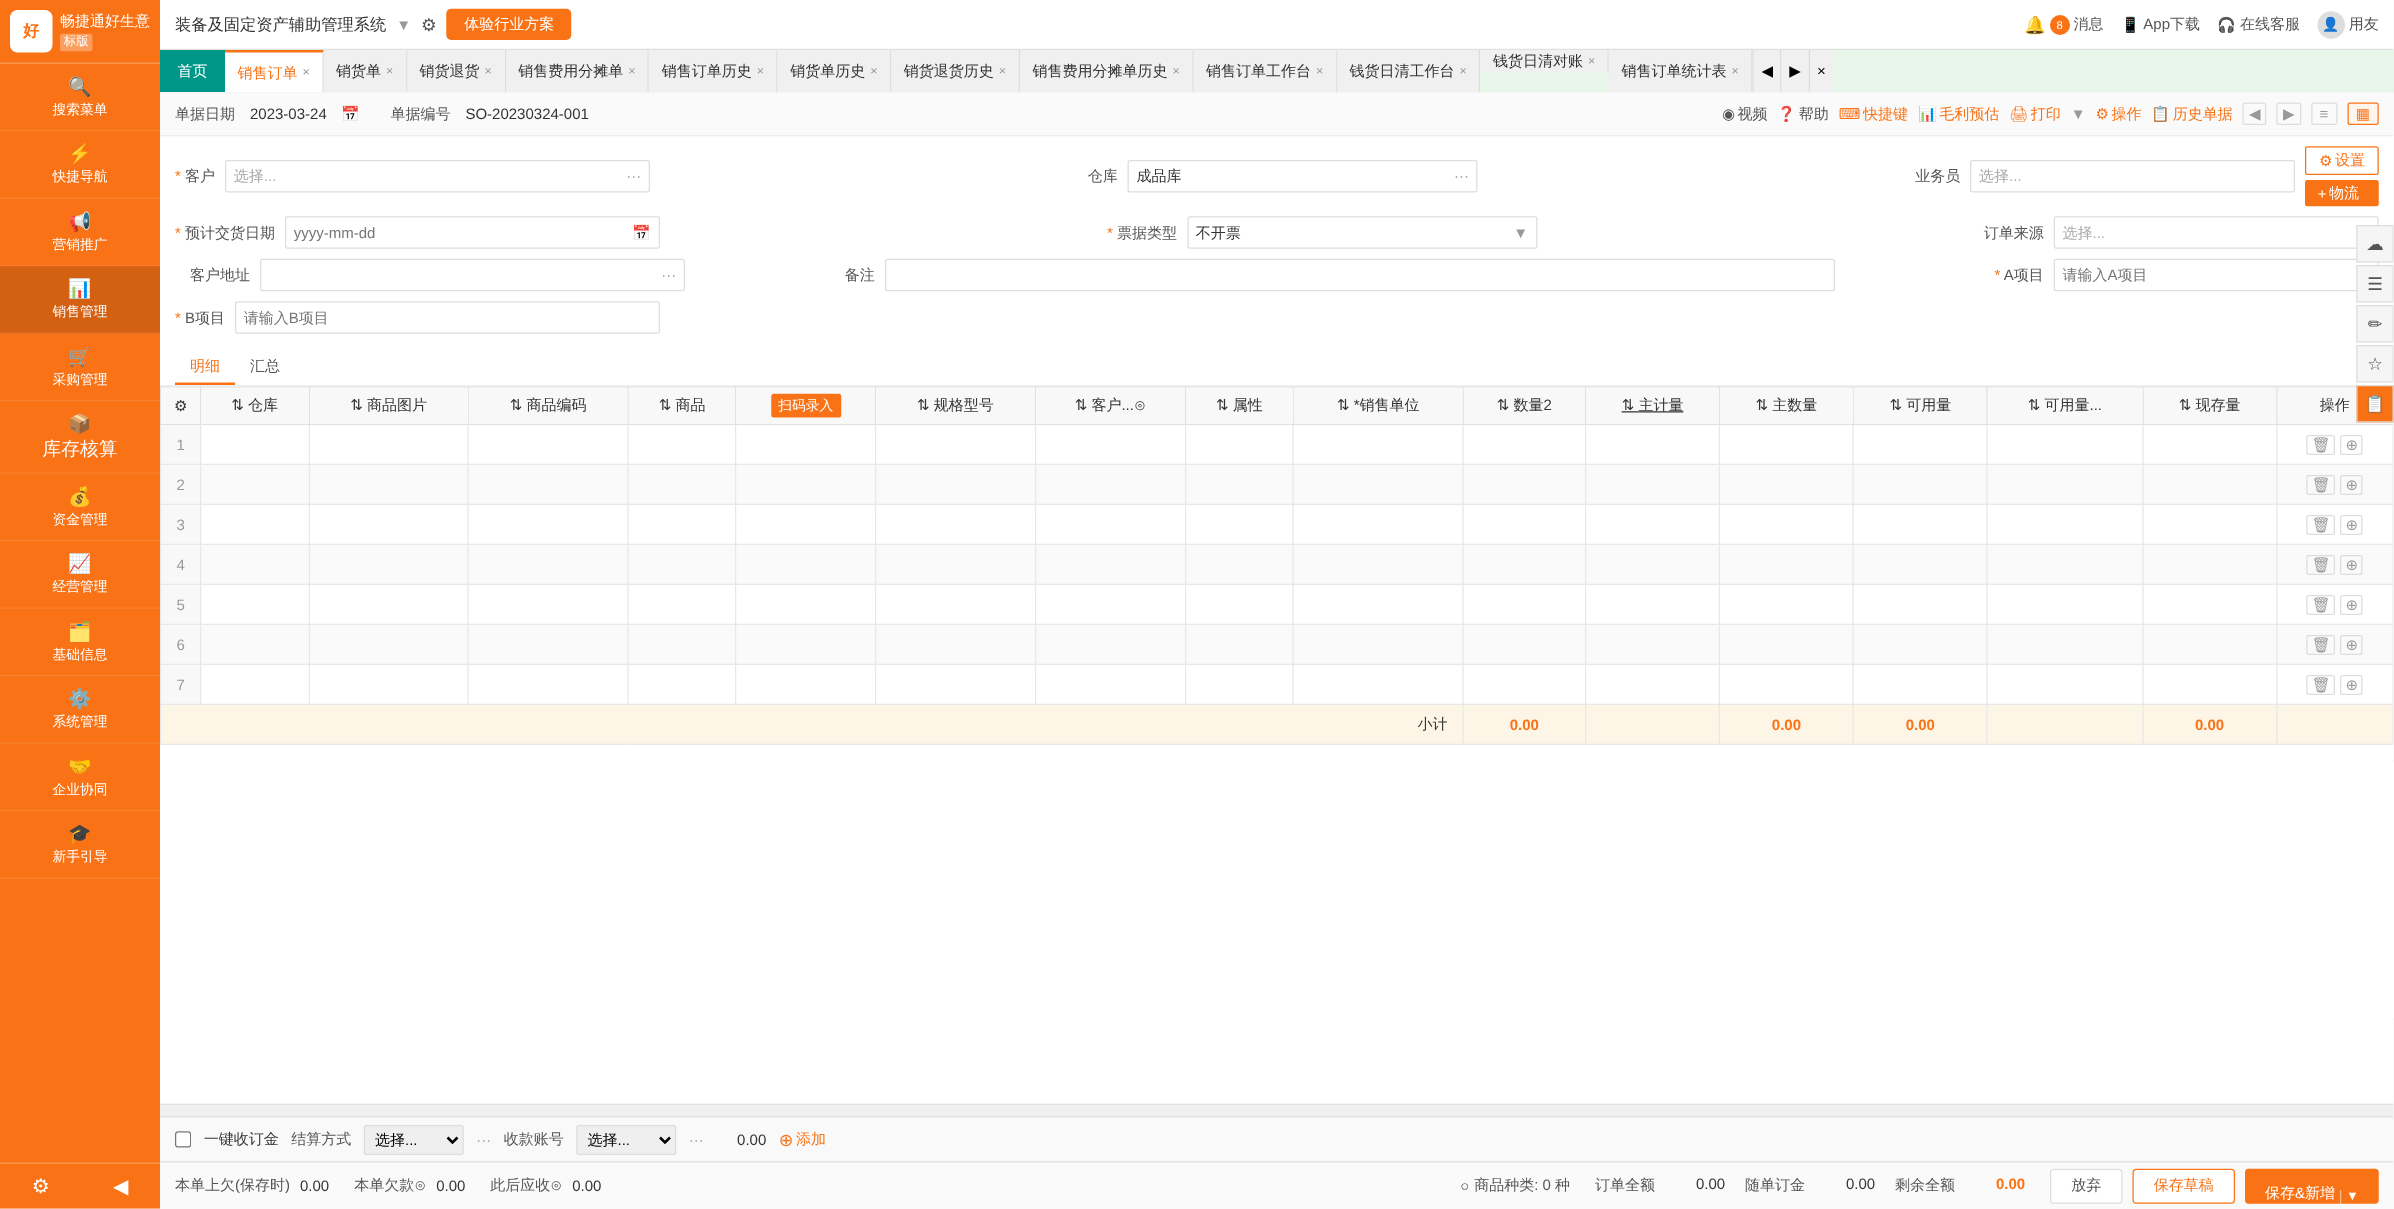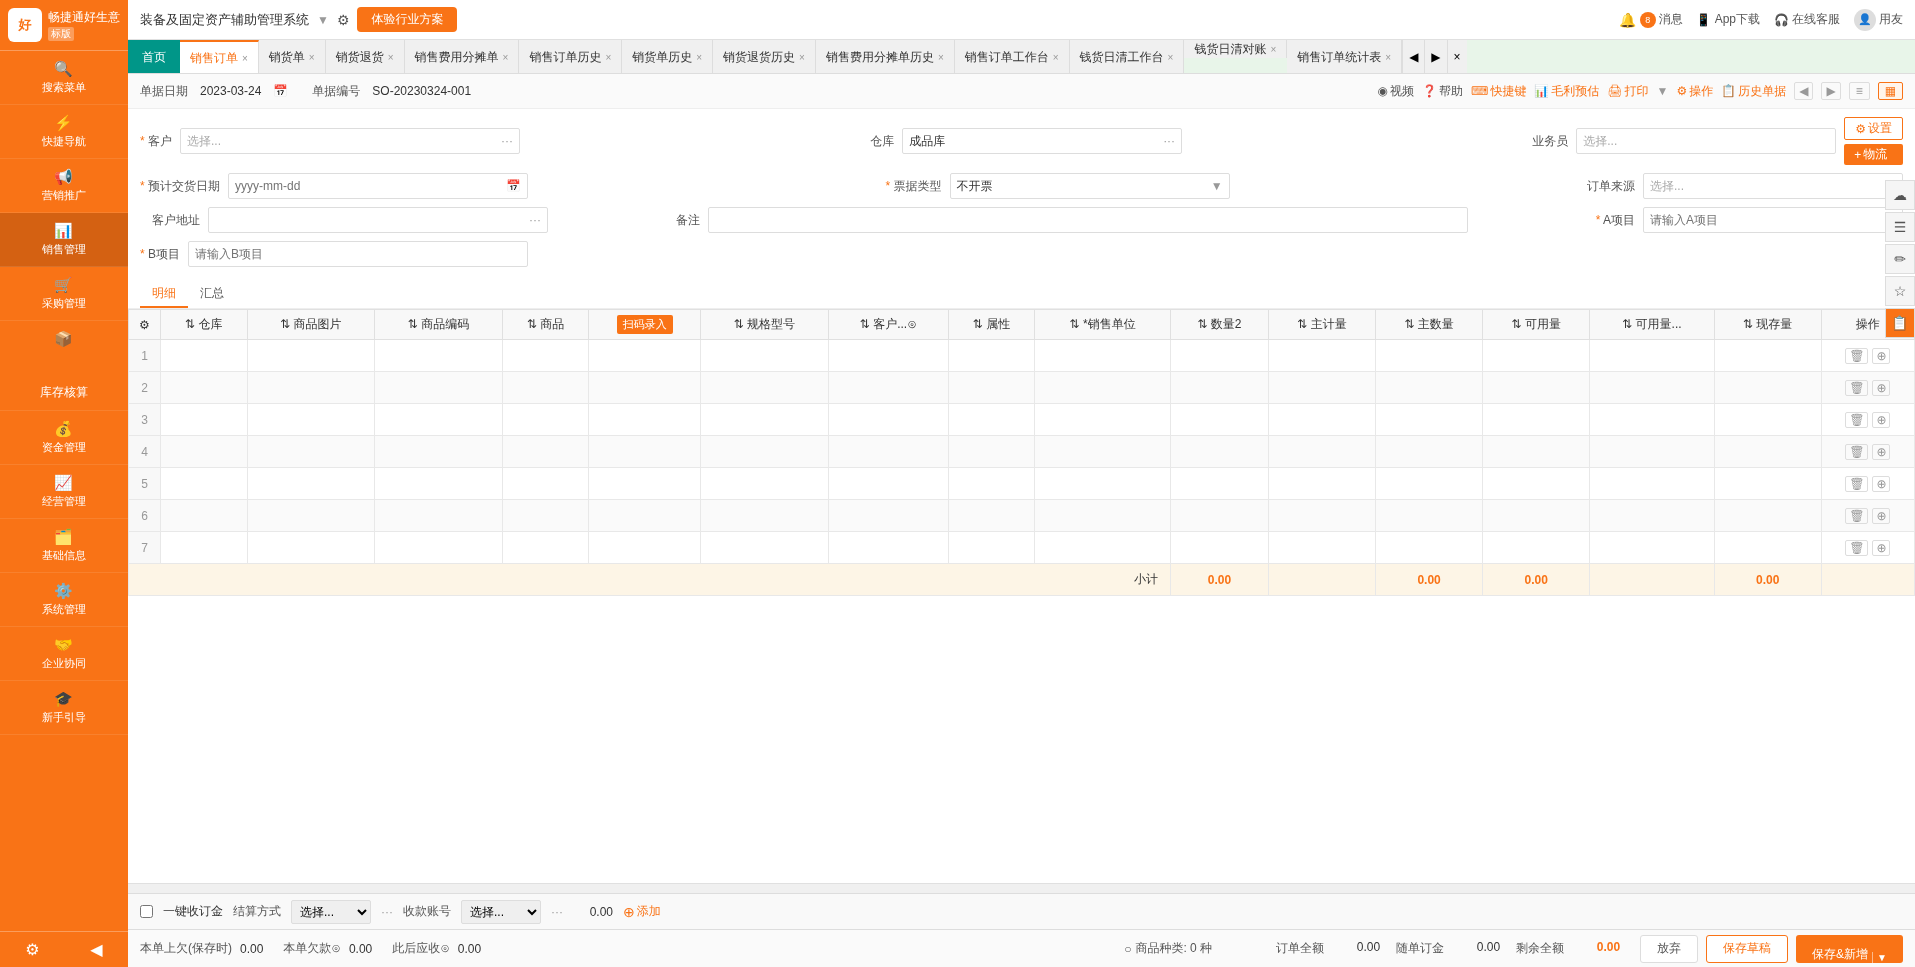--- a/index.html
+++ b/index.html
@@ -34,21 +34,21 @@
     <div style="display:flex;flex-direction:column;align-items:center;padding:9px 4px;cursor:pointer;color:#fff;border-bottom:1px solid rgba(255,255,255,0.1);background:rgba(0,0,0,0.15);">
       <span style="font-size:15px;margin-bottom:2px;">📊</span>
       <span style="font-size:11px;text-align:center;">销售管理</span>
     </div>
     <div style="display:flex;flex-direction:column;align-items:center;padding:9px 4px;cursor:pointer;color:#fff;border-bottom:1px solid rgba(255,255,255,0.1);">
       <span style="font-size:15px;margin-bottom:2px;">🛒</span>
       <span style="font-size:11px;text-align:center;">采购管理</span>
     </div>
     <div style="display:flex;flex-direction:column;align-items:center;padding:9px 4px;cursor:pointer;color:#fff;border-bottom:1px solid rgba(255,255,255,0.1);">
       <span style="font-size:15px;margin-bottom:2px;">📦</span>
-      <span style="font-size:12px;text-align:center;margin-top:34px;">库存核算</span>
+      <span style="font-size:15px;text-align:center;">库存核算</span>
     </div>
     <div style="display:flex;flex-direction:column;align-items:center;padding:9px 4px;cursor:pointer;color:#fff;border-bottom:1px solid rgba(255,255,255,0.1);">
       <span style="font-size:15px;margin-bottom:2px;">💰</span>
       <span style="font-size:11px;text-align:center;">资金管理</span>
     </div>
     <div style="display:flex;flex-direction:column;align-items:center;padding:9px 4px;cursor:pointer;color:#fff;border-bottom:1px solid rgba(255,255,255,0.1);">
       <span style="font-size:15px;margin-bottom:2px;">📈</span>
       <span style="font-size:11px;text-align:center;">经营管理</span>
     </div>
     <div style="display:flex;flex-direction:column;align-items:center;padding:9px 4px;cursor:pointer;color:#fff;border-bottom:1px solid rgba(255,255,255,0.1);">
@@ -267,21 +267,21 @@
             <th style="background:#f8f8f8;border:1px solid #e0e0e0;padding:5px 6px;text-align:center;white-space:nowrap;font-weight:normal;color:#333;position:sticky;top:0;">⇅ <span>仓库</span></th>
             <th style="background:#f8f8f8;border:1px solid #e0e0e0;padding:5px 6px;text-align:center;white-space:nowrap;font-weight:normal;color:#333;position:sticky;top:0;">⇅ <span>商品图片</span></th>
             <th style="background:#f8f8f8;border:1px solid #e0e0e0;padding:5px 6px;text-align:center;white-space:nowrap;font-weight:normal;color:#333;position:sticky;top:0;">⇅ <span>商品编码</span></th>
             <th style="background:#f8f8f8;border:1px solid #e0e0e0;padding:5px 6px;text-align:center;white-space:nowrap;font-weight:normal;color:#333;position:sticky;top:0;">⇅ <span>商品</span></th>
             <th style="background:#f8f8f8;border:1px solid #e0e0e0;padding:5px 4px;text-align:center;white-space:nowrap;font-weight:normal;position:sticky;top:0;"><button style="background:#f97316;color:#fff;border:none;padding:2px 6px;border-radius:2px;font-size:11px;cursor:pointer;">扫码录入</button></th>
             <th style="background:#f8f8f8;border:1px solid #e0e0e0;padding:5px 6px;text-align:center;white-space:nowrap;font-weight:normal;color:#333;position:sticky;top:0;">⇅ <span>规格型号</span></th>
             <th style="background:#f8f8f8;border:1px solid #e0e0e0;padding:5px 6px;text-align:center;white-space:nowrap;font-weight:normal;color:#333;position:sticky;top:0;">⇅ <span>客户...⊙</span></th>
             <th style="background:#f8f8f8;border:1px solid #e0e0e0;padding:5px 6px;text-align:center;white-space:nowrap;font-weight:normal;color:#333;position:sticky;top:0;">⇅ <span>属性</span></th>
             <th style="background:#f8f8f8;border:1px solid #e0e0e0;padding:5px 6px;text-align:center;white-space:nowrap;font-weight:normal;color:#333;position:sticky;top:0;">⇅ <span>*销售单位</span></th>
             <th style="background:#f8f8f8;border:1px solid #e0e0e0;padding:5px 6px;text-align:center;white-space:nowrap;font-weight:normal;color:#333;position:sticky;top:0;">⇅ <span>数量2</span></th>
-            <th style="background:#f8f8f8;border:1px solid #e0e0e0;padding:5px 6px;text-align:center;white-space:nowrap;font-weight:normal;color:#333;position:sticky;top:0;">⇅ <span>主计量</span></th>
+            <th style="background:#f8f8f8;border:1px solid #e0e0e0;padding:5px 6px;text-align:center;white-space:nowrap;font-weight:normal;color:#333;position:sticky;top:0;text-decoration:underline;">⇅ <span>主计量</span></th>
             <th style="background:#f8f8f8;border:1px solid #e0e0e0;padding:5px 6px;text-align:center;white-space:nowrap;font-weight:normal;color:#333;position:sticky;top:0;">⇅ <span>主数量</span></th>
             <th style="background:#f8f8f8;border:1px solid #e0e0e0;padding:5px 6px;text-align:center;white-space:nowrap;font-weight:normal;color:#333;position:sticky;top:0;">⇅ <span>可用量</span></th>
             <th style="background:#f8f8f8;border:1px solid #e0e0e0;padding:5px 6px;text-align:center;white-space:nowrap;font-weight:normal;color:#333;position:sticky;top:0;">⇅ <span>可用量...</span></th>
             <th style="background:#f8f8f8;border:1px solid #e0e0e0;padding:5px 6px;text-align:center;white-space:nowrap;font-weight:normal;color:#333;position:sticky;top:0;">⇅ <span>现存量</span></th>
             <th style="background:#f8f8f8;border:1px solid #e0e0e0;padding:5px 6px;text-align:center;white-space:nowrap;font-weight:normal;color:#333;position:sticky;top:0;">操作</th>
           </tr>
         </thead>
         <tbody>
           <tr>
             <td style="border:1px solid #e8e8e8;padding:4px;text-align:center;height:32px;color:#999;background:#f8f8f8;">1</td>
@@ -498,21 +498,21 @@
         <span style="color:#333;font-weight:500;">0.00</span>
         <span style="margin-left:12px;"><span>此后应收⊙</span></span>
         <span style="color:#333;font-weight:500;">0.00</span>
       </div>
       <div style="margin-left:auto;display:flex;align-items:center;gap:4px;font-size:12px;color:#555;">
         <span>○</span>
         <span>商品种类: 0 种</span>
       </div>
       <div style="display:flex;flex-direction:column;gap:1px;margin-left:20px;font-size:12px;">
         <div style="display:flex;gap:16px;">
-          <span style="color:#555;margin-left:44px;">订单全额</span>
+          <span style="color:#555;">订单全额</span>
           <span style="color:#333;font-weight:500;min-width:40px;text-align:right;">0.00</span>
           <span style="color:#555;">随单订金</span>
           <span style="color:#333;font-weight:500;min-width:40px;text-align:right;">0.00</span>
           <span style="color:#555;">剩余全额</span>
           <span style="color:#f97316;font-weight:bold;min-width:40px;text-align:right;">0.00</span>
         </div>
       </div>
       <div style="display:flex;align-items:center;gap:8px;margin-left:20px;">
         <button style="height:28px;border:1px solid #ddd;background:#fff;padding:0 16px;border-radius:3px;cursor:pointer;font-size:12px;color:#555;">放弃</button>
         <button style="height:28px;border:1px solid #f97316;background:#fff;padding:0 16px;border-radius:3px;cursor:pointer;font-size:12px;color:#f97316;">保存草稿</button>

